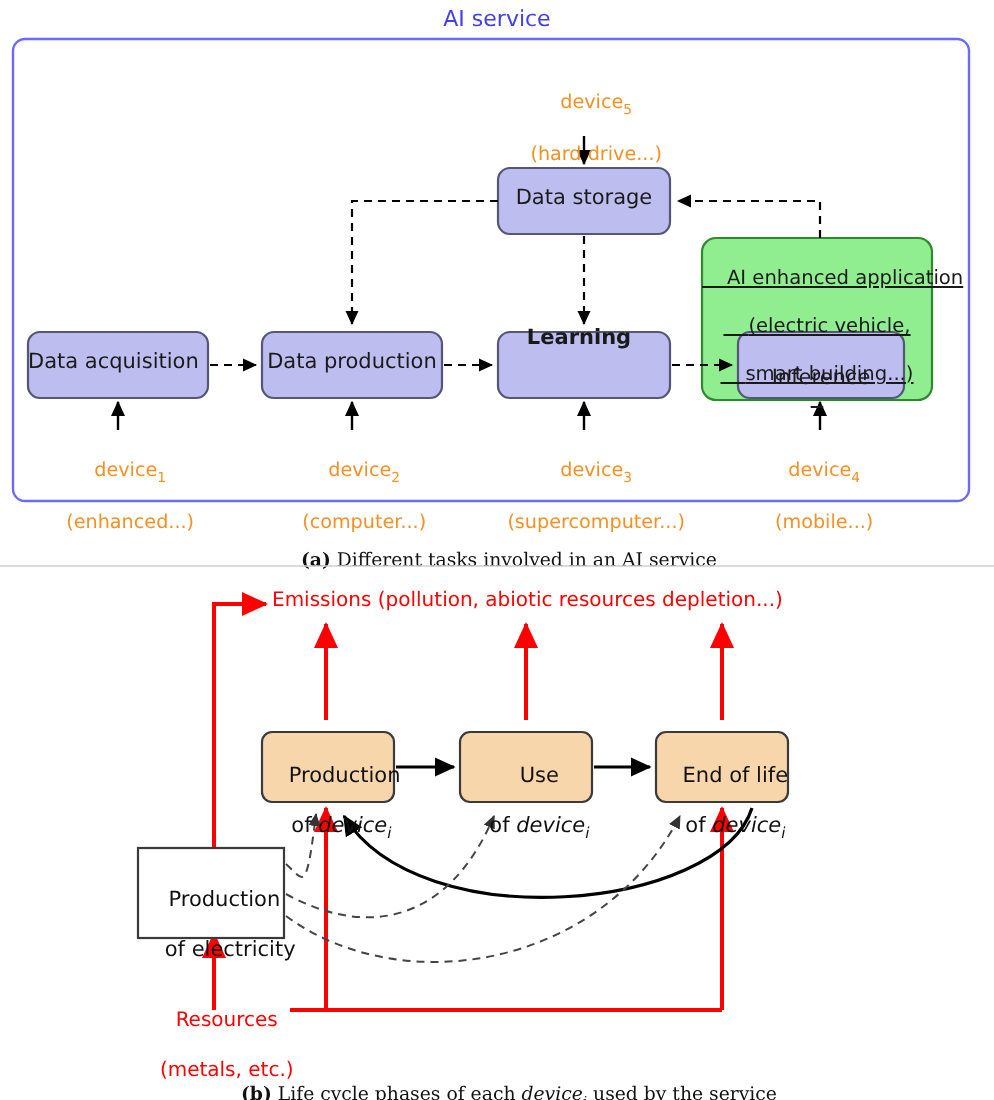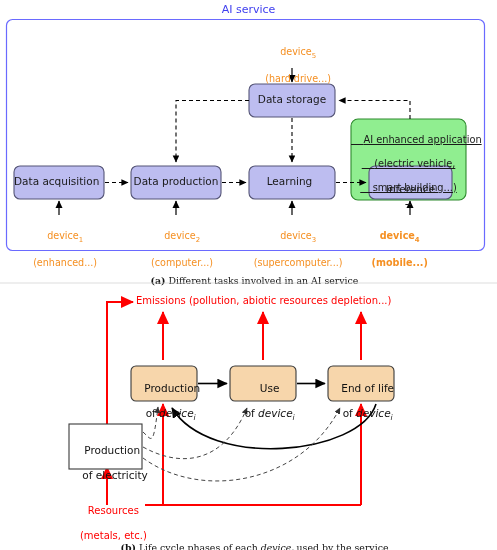--- a/index.html
+++ b/index.html
@@ -136,21 +136,21 @@
     <line x1="176" y1="215" x2="176" y2="201" stroke="#000" stroke-width="1.2" marker-end="url(#arrHead)"></line>
     <line x1="292" y1="215" x2="292" y2="201" stroke="#000" stroke-width="1.2" marker-end="url(#arrHead)"></line>
     <line x1="410" y1="215" x2="410" y2="201" stroke="#000" stroke-width="1.2" marker-end="url(#arrHead)"></line>
     <line x1="292" y1="68" x2="292" y2="82" stroke="#000" stroke-width="1.2" marker-end="url(#arrHead)"></line>
   </svg>
 
   <div class="txt ai-title">AI service</div>
 
   <div class="txt box-label" style="left:14px; top:176px; width:78px;">Data acquisition</div>
   <div class="txt box-label" style="left:131px; top:176px; width:90px;">Data production</div>
-  <div class="txt box-label" style="left:249px; top:176px; width:81px;">Learning</div>
+  <div class="txt box-label" style="left:249px; top:164px; width:81px;font-weight:bold;">Learning</div>
   <div class="txt box-label" style="left:249px; top:94px; width:86px;">Data storage</div>
   <div class="txt box-label" style="left:369px; top:184px; width:83px;">Inference</div>
 
   <div class="txt green-label" style="left:351px; top:122px; width:115px;text-decoration:underline;">
     <span>AI enhanced application</span><br>
     <span>(electric vehicle,</span><br>
     <span>smart building...)</span>
   </div>
 
   <div class="txt dev-label" style="left:232px; top:34px; width:120px;">
@@ -166,21 +166,21 @@
   <div class="txt dev-label" style="left:126px; top:218px; width:100px;">
     <span>device</span><sub>2</sub><br>
     <span>(computer...)</span>
   </div>
 
   <div class="txt dev-label" style="left:232px; top:218px; width:120px;">
     <span>device</span><sub>3</sub><br>
     <span>(supercomputer...)</span>
   </div>
 
-  <div class="txt dev-label" style="left:343px; top:218px; width:100px;font-weight:bold;">
+  <div class="txt dev-label" style="left:356px; top:218px; width:100px;">
     <span>device</span><sub>4</sub><br>
     <span>(mobile...)</span>
   </div>
 
   <div class="txt caption" style="top:265px;">
     <b>(a)</b><span> Different tasks involved in an AI service</span>
   </div>
 
   <svg class="layer" viewBox="0 0 497 550">
     <line x1="0" y1="283" x2="497" y2="283" stroke="#cfcfcf" stroke-width="0.7"></line>

